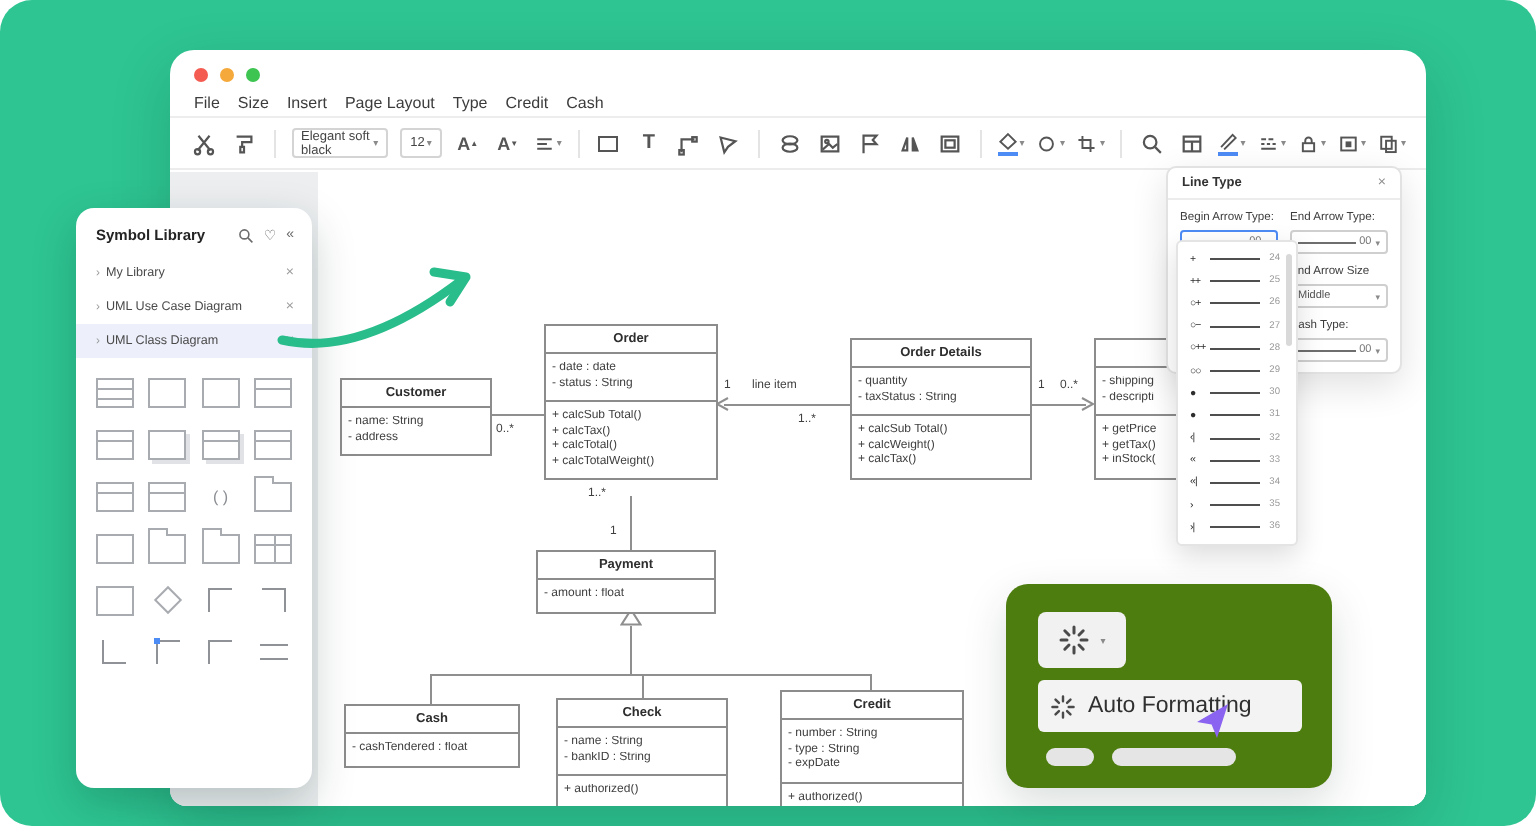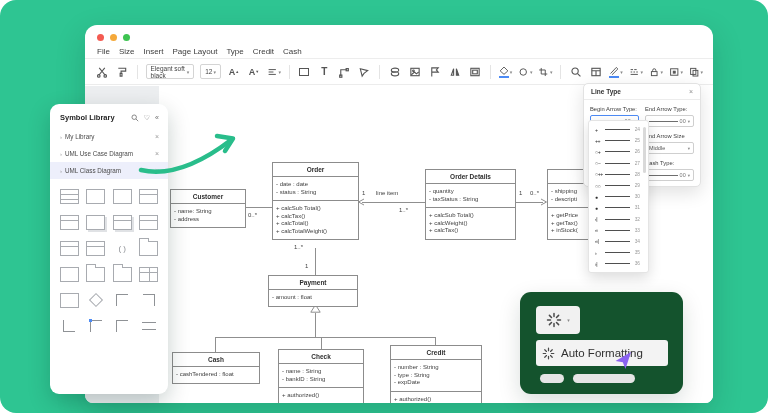--- a/index.html
+++ b/index.html
@@ -47,21 +47,21 @@
   .ln { position:absolute; background:#8f8f8f; }
   .lbl { position:absolute; font-size:6px; color:#3f3f3f; line-height:7px; white-space:nowrap; }
   .lbl-0 { left:146px; top:104px; } .lbl-1 { left:163px; top:126px; }
   .lbl-2 { left:277px; top:104px; } .lbl-3 { left:291px; top:104px; }
   .lbl-4 { left:314px; top:121px; } .lbl-5 { left:434px; top:104px; }
   .lbl-6 { left:445px; top:104px; } .lbl-7 { left:209px; top:158px; }
   .lbl-8 { left:220px; top:177px; }
   .ah { position:absolute; width:8px; height:8px; }
 
   
-  .symbol-panel { position:absolute; left:38px; top:104px; width:118px; height:290px; background:#fff; border-radius:9px; box-shadow:0 8px 22px rgba(0,40,30,.22); overflow:hidden;margin-left:12px; }
+  .symbol-panel { position:absolute; left:38px; top:104px; width:118px; height:290px; background:#fff; border-radius:9px; box-shadow:0 8px 22px rgba(0,40,30,.22); overflow:hidden; }
   .sp-header { display:flex; align-items:center; justify-content:space-between; padding:9px 9px 6px 10px; }
   .sp-title { font-size:7.5px; font-weight:bold; color:#242424; }
   .sp-hicons { display:flex; gap:5px; align-items:center; color:#6c6c6c; font-size:7px; }
   .sp-item { display:flex; align-items:center; justify-content:space-between; padding:5px 9px 5px 10px; font-size:6.3px; color:#4a4a4a; }
   .sp-item .chev { color:#9a9a9a; margin-right:3px; font-size:6px; }
   .sp-item .x { color:#9a9a9a; font-size:7px; }
   .sp-item.active { background:#edeffb; }
   .sp-grid { display:grid; grid-template-columns:repeat(4,1fr); padding:6px 6px; row-gap:4px; }
   .thumb { height:22px; display:flex; align-items:center; justify-content:center; }
   .tshape { position:relative; width:19px; height:15px; border:1px solid #a8abb0; background:#fff; background-repeat:no-repeat; }
@@ -96,21 +96,21 @@
   .lt-val { color:#777; }
   .lt-caret { font-size:4.5px; color:#8a8a8a; }
   .arrow-list { position:absolute; left:588px; top:120px; width:61px; height:153px; background:#fff; border:1px solid #e4e4e4; border-radius:3px; box-shadow:0 5px 14px rgba(0,0,0,.14); padding:3px 8px 3px 6px; overflow:hidden; }
   .al-row { display:flex; align-items:center; height:11.2px; gap:2px; }
   .al-marker { font-size:5.2px; color:#2d2d2d; min-width:8px; letter-spacing:-0.5px; }
   .al-line { flex:1; border-top:1px solid #4f4f4f; }
   .al-num { font-size:4.8px; color:#999; width:8px; text-align:right; }
   .al-scroll { position:absolute; right:2px; top:6px; width:3px; height:46px; background:#d9d9d9; border-radius:2px; }
 
   
-  .af-card { position:absolute; left:520px; top:292px; width:163px; height:102px; background:#14532d; border-radius:11px; box-shadow:0 8px 22px rgba(0,40,30,.15); }
+  .af-card { position:absolute; left:503px; top:292px; width:163px; height:102px; background:#4d7c0f; border-radius:11px; box-shadow:0 8px 22px rgba(0,40,30,.15); }
   .af-btn { position:absolute; left:16px; top:14px; width:44px; height:28px; background:#f1f1f1; border-radius:4px; display:flex; align-items:center; justify-content:center; gap:4px; }
   .af-menu { position:absolute; left:16px; top:48px; width:132px; }
   .af-row { display:flex; align-items:center; gap:6px; background:#f3f3f3; border-radius:3px; height:26px; padding:0 6px; }
   .af-label { font-size:11.5px; color:#303030; white-space:nowrap; }
   .af-pills { display:flex; gap:9px; margin:8px 0 0 4px; }
   .af-pill { height:9px; background:#e5e5e5; border-radius:5px; }
   .af-pill.small { width:24px; } .af-pill.long { width:62px; }
   .af-cursor { position:absolute; left:92px; top:58px; width:22px; height:22px; }
   svg.spark { width:16px; height:16px; stroke:#4a4a4a; stroke-width:1.5; stroke-linecap:round; }
   svg.spark.sm { width:13px; height:13px; }

